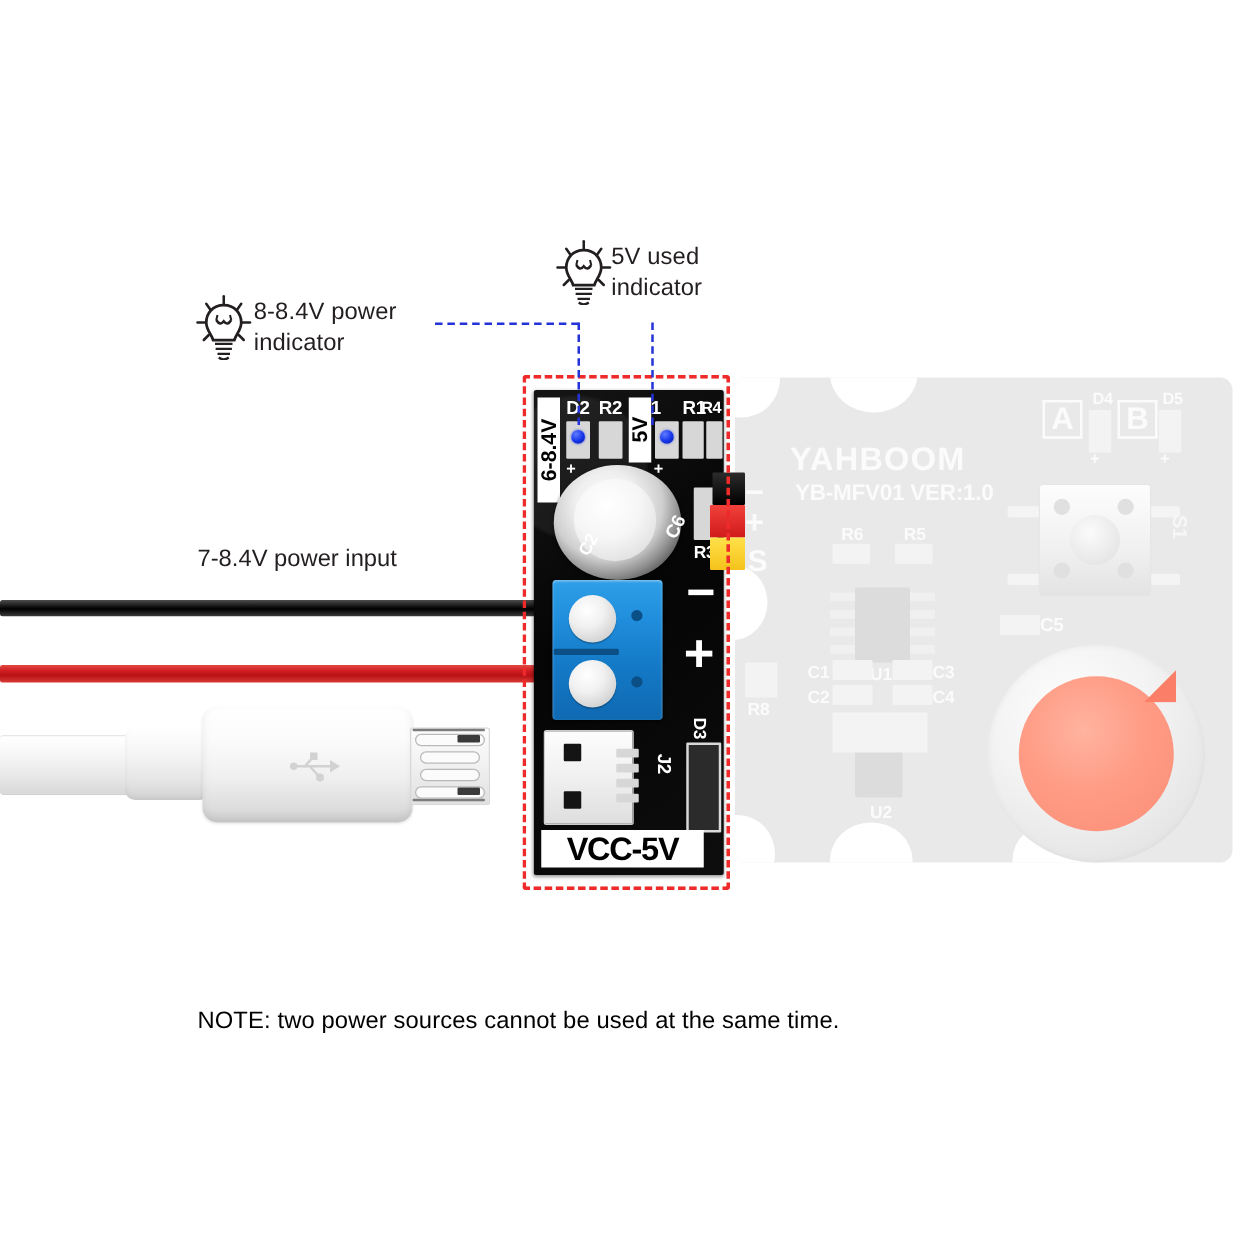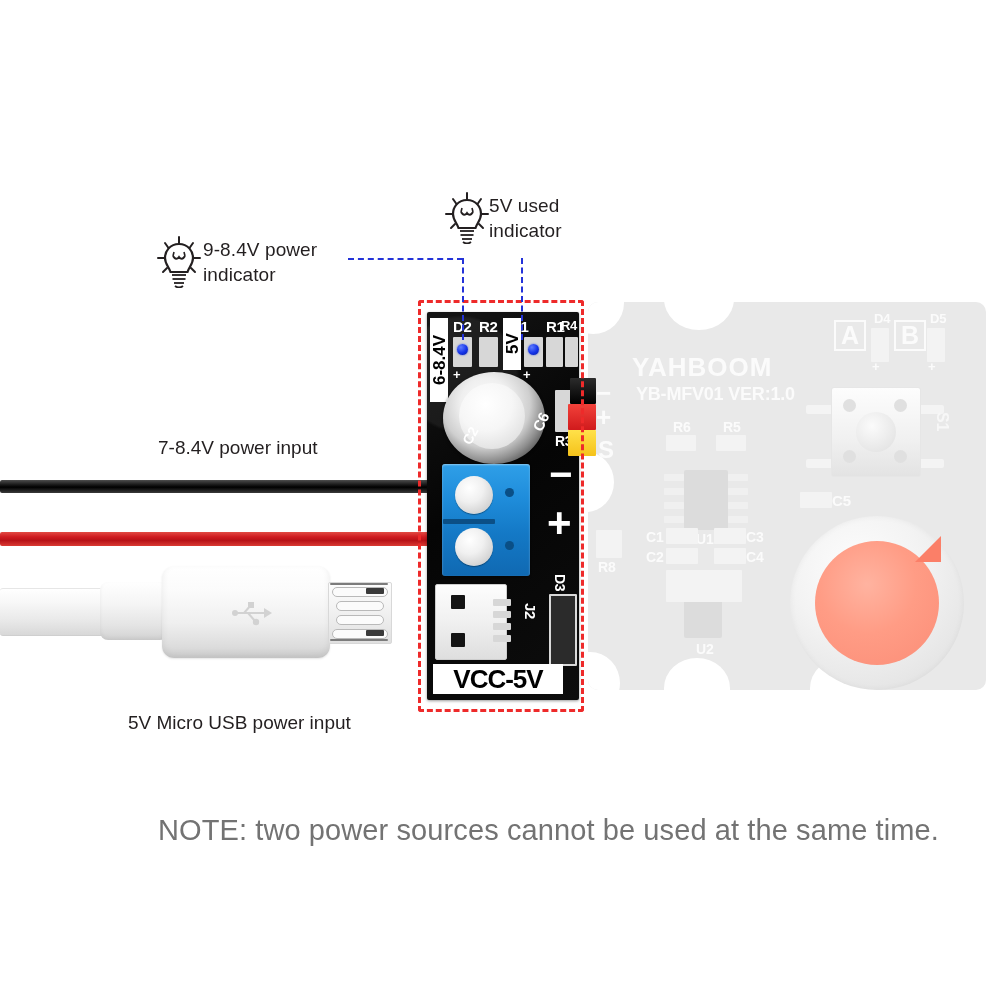--- a/index.html
+++ b/index.html
@@ -16,22 +16,22 @@
   
   .callout-text{
     position:absolute;color:#231f20;font-size:19px;line-height:25px;
     letter-spacing:.1px;white-space:pre-line;
   }
   .plain-label{
     position:absolute;color:#231f20;font-size:19px;line-height:25px;
     white-space:nowrap;
   }
   .note-text{
-    position:absolute;color:#737373;font-size:29px;line-height:28px;
-    white-space:nowrap;letter-spacing:.1px;margin-top:13px;
+    position:absolute;color:#000000;font-size:19px;line-height:28px;
+    white-space:nowrap;letter-spacing:.1px;
   }
 
   
   .bulb{position:absolute;width:46px;height:52px;}
 
   
   .blue-dash-v{position:absolute;border-left:2px dashed #2433d8;}
   .blue-dash-h{position:absolute;border-top:2px dashed #2433d8;}
 
   
@@ -384,21 +384,21 @@
     <path d="M23 8 C14 8 9 15 9 22 C9 28 13 31 14.5 36 L31.5 36 C33 31 37 28 37 22 C37 15 32 8 23 8 Z" fill="none" stroke="#231f20" stroke-width="2.2"></path>
     <path d="M17 20 q3 5 6 1 q3 4 6 -1" fill="none" stroke="#231f20" stroke-width="2"></path>
     <path d="M17 20 l1 -4 M29 20 l-1 -4" stroke="#231f20" stroke-width="1.6" fill="none"></path>
     <g stroke="#231f20" stroke-width="1.8" fill="none">
       <line x1="16" y1="39" x2="30" y2="39"></line>
       <line x1="16.5" y1="43" x2="29.5" y2="43"></line>
       <line x1="18" y1="47" x2="28" y2="47"></line>
       <path d="M19 50 q4 3 8 0"></path>
     </g>
   </svg>
-  <div class="callout-text" style="left:203px;top:237px;width:200px;text-align:left;">9-8.4V power
+  <div class="callout-text" style="left:203px;top:237px;width:200px;text-align:left;">8-8.4V power
 indicator</div>
 
   <svg class="bulb" style="left:444px;top:192px;" viewBox="0 0 46 52">
     <g stroke="#231f20" stroke-width="2" fill="none" stroke-linecap="round">
       <line x1="23" y1="1" x2="23" y2="7"></line>
       <line x1="9" y1="7" x2="12.5" y2="12"></line>
       <line x1="37" y1="7" x2="33.5" y2="12"></line>
       <line x1="2" y1="22" x2="8" y2="22"></line>
       <line x1="44" y1="22" x2="38" y2="22"></line>
       <line x1="7" y1="36" x2="11" y2="32"></line>
@@ -411,17 +411,16 @@
       <line x1="16" y1="39" x2="30" y2="39"></line>
       <line x1="16.5" y1="43" x2="29.5" y2="43"></line>
       <line x1="18" y1="47" x2="28" y2="47"></line>
       <path d="M19 50 q4 3 8 0"></path>
     </g>
   </svg>
   <div class="callout-text" style="left:489px;top:193px;width:200px;text-align:left;">5V used
 indicator</div>
 
   <div class="plain-label" style="left:158px;top:435px;">7-8.4V power input</div>
-  <div class="plain-label" style="left:128px;top:710px;">5V Micro USB power input</div>
 
   <div class="note-text" style="left:158px;top:803px;">NOTE: two power sources cannot be used at the same time.</div>
 
 </div>
 
 </body></html>

